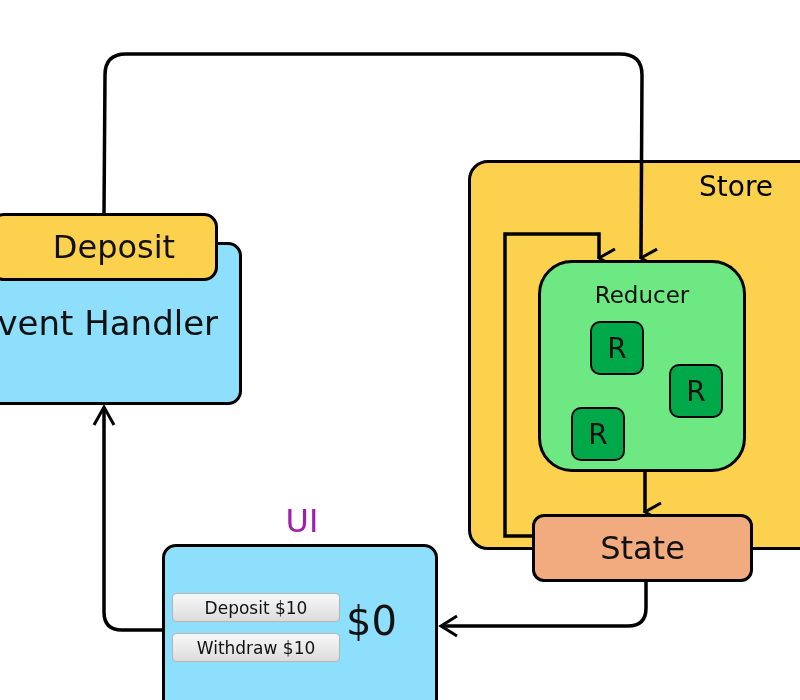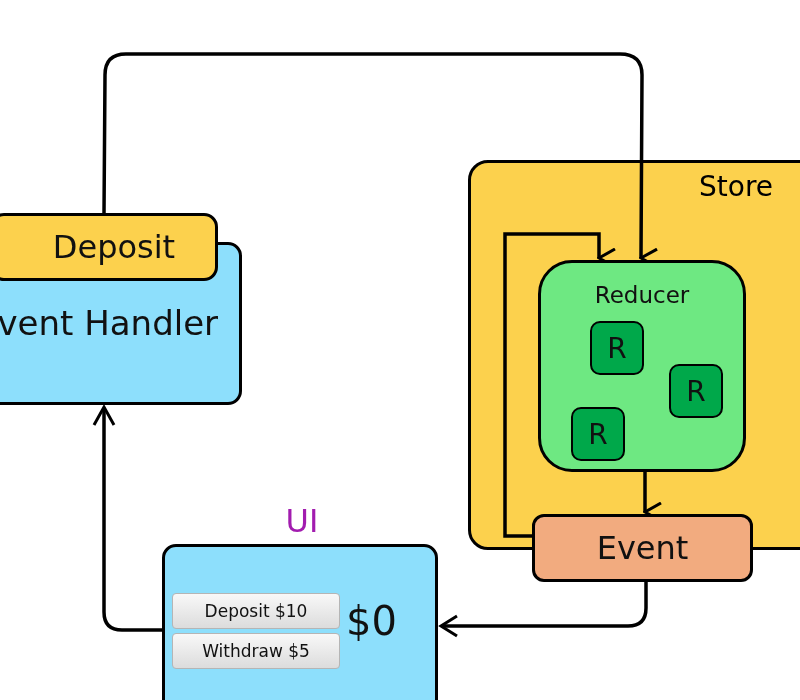--- a/index.html
+++ b/index.html
@@ -11,39 +11,39 @@
   .store-label { left:690px; top:170px; font-size:28px; color:#000;margin-left:9px; }
   .reducer { left:538px; top:260px; width:208px; height:212px; background:#6ee882; border-radius:34px; }
   .reducer-label { left:538px; top:282px; width:208px; text-align:center; font-size:23px; color:#111; }
   .rbox { width:54px; height:54px; background:#00a84a; border:2px solid #000; border-radius:10px; display:flex; align-items:center; justify-content:center; font-size:28px; color:#111; }
   .state { left:532px; top:514px; width:221px; height:68px; background:#f2ab7f; border-radius:12px; display:flex; align-items:center; justify-content:center; font-size:32px; color:#111; }
   .eh { left:-20px; top:242px; width:262px; height:163px; background:#8ddffc; border-radius:14px; }
   .eh-label { left:-24px; top:303px; font-size:34px; color:#111; white-space:nowrap; }
   .dispatch { left:-10px; top:213px; width:228px; height:68px; background:#fcd14d; border-radius:14px; display:flex; align-items:center; justify-content:center; font-size:32px; color:#111; padding-left:20px; }
   .ui { left:162px; top:544px; width:276px; height:175px; background:#8ddffc; border-radius:14px; }
   .ui-label { left:262px; top:502px; width:80px; text-align:center; font-size:32px; color:#a21caf; }
-  .btn { left:172px; width:168px; height:36px; border:1px solid #b5b5b5; border-radius:4px; background:linear-gradient(#f8f8f8, #dcdcdc); display:flex; align-items:center; justify-content:center; font-size:17px; color:#111; cursor:pointer; }
+  .btn { left:172px; width:168px; height:29px; border:1px solid #b5b5b5; border-radius:4px; background:linear-gradient(#f8f8f8, #dcdcdc); display:flex; align-items:center; justify-content:center; font-size:17px; color:#111; cursor:pointer; }
   .balance { left:346px; top:598px; font-size:40px; color:#111; }
 </style>
 </head>
 <body>
 
 <div class="abs box store"></div>
 <div class="abs store-label">Store</div>
 
 <div class="abs box eh"></div>
 <div class="abs eh-label">Event Handler</div>
 <div class="abs box dispatch">
     <span>Deposit</span>
   </div>
 
 <div class="abs ui-label">UI</div>
 <div class="abs box ui"></div>
 <div class="abs btn" style="top:593px;">Deposit $10</div>
-<div class="abs btn" style="top:633px;">Withdraw $5</div>
+<div class="abs btn" style="top:633px;">Withdraw $10</div>
 <div class="abs balance">$0</div>
 
 <svg class="wires" width="800" height="700">
   <defs>
     <marker id="arrowV" viewBox="0 0 20 20" refX="10" refY="18" markerWidth="20" markerHeight="20" orient="auto-start-reverse" markerUnits="userSpaceOnUse">
       <path d="M1 2 L10 18 L19 2" fill="none" stroke="#000" stroke-width="3"></path>
     </marker>
   </defs>
   <g fill="none" stroke="#000" stroke-width="3.5">
 
@@ -61,14 +61,14 @@
   </g>
 </svg>
 
 <div class="abs box reducer"></div>
 <div class="abs reducer-label">Reducer</div>
 <div class="abs rbox" style="left:590px; top:321px;">R</div>
 <div class="abs rbox" style="left:669px; top:364px;">R</div>
 <div class="abs rbox" style="left:571px; top:407px;">R</div>
 
 <div class="abs box state">
-    <span>Event</span>
+    <span>State</span>
   </div>
 
 </body></html>

